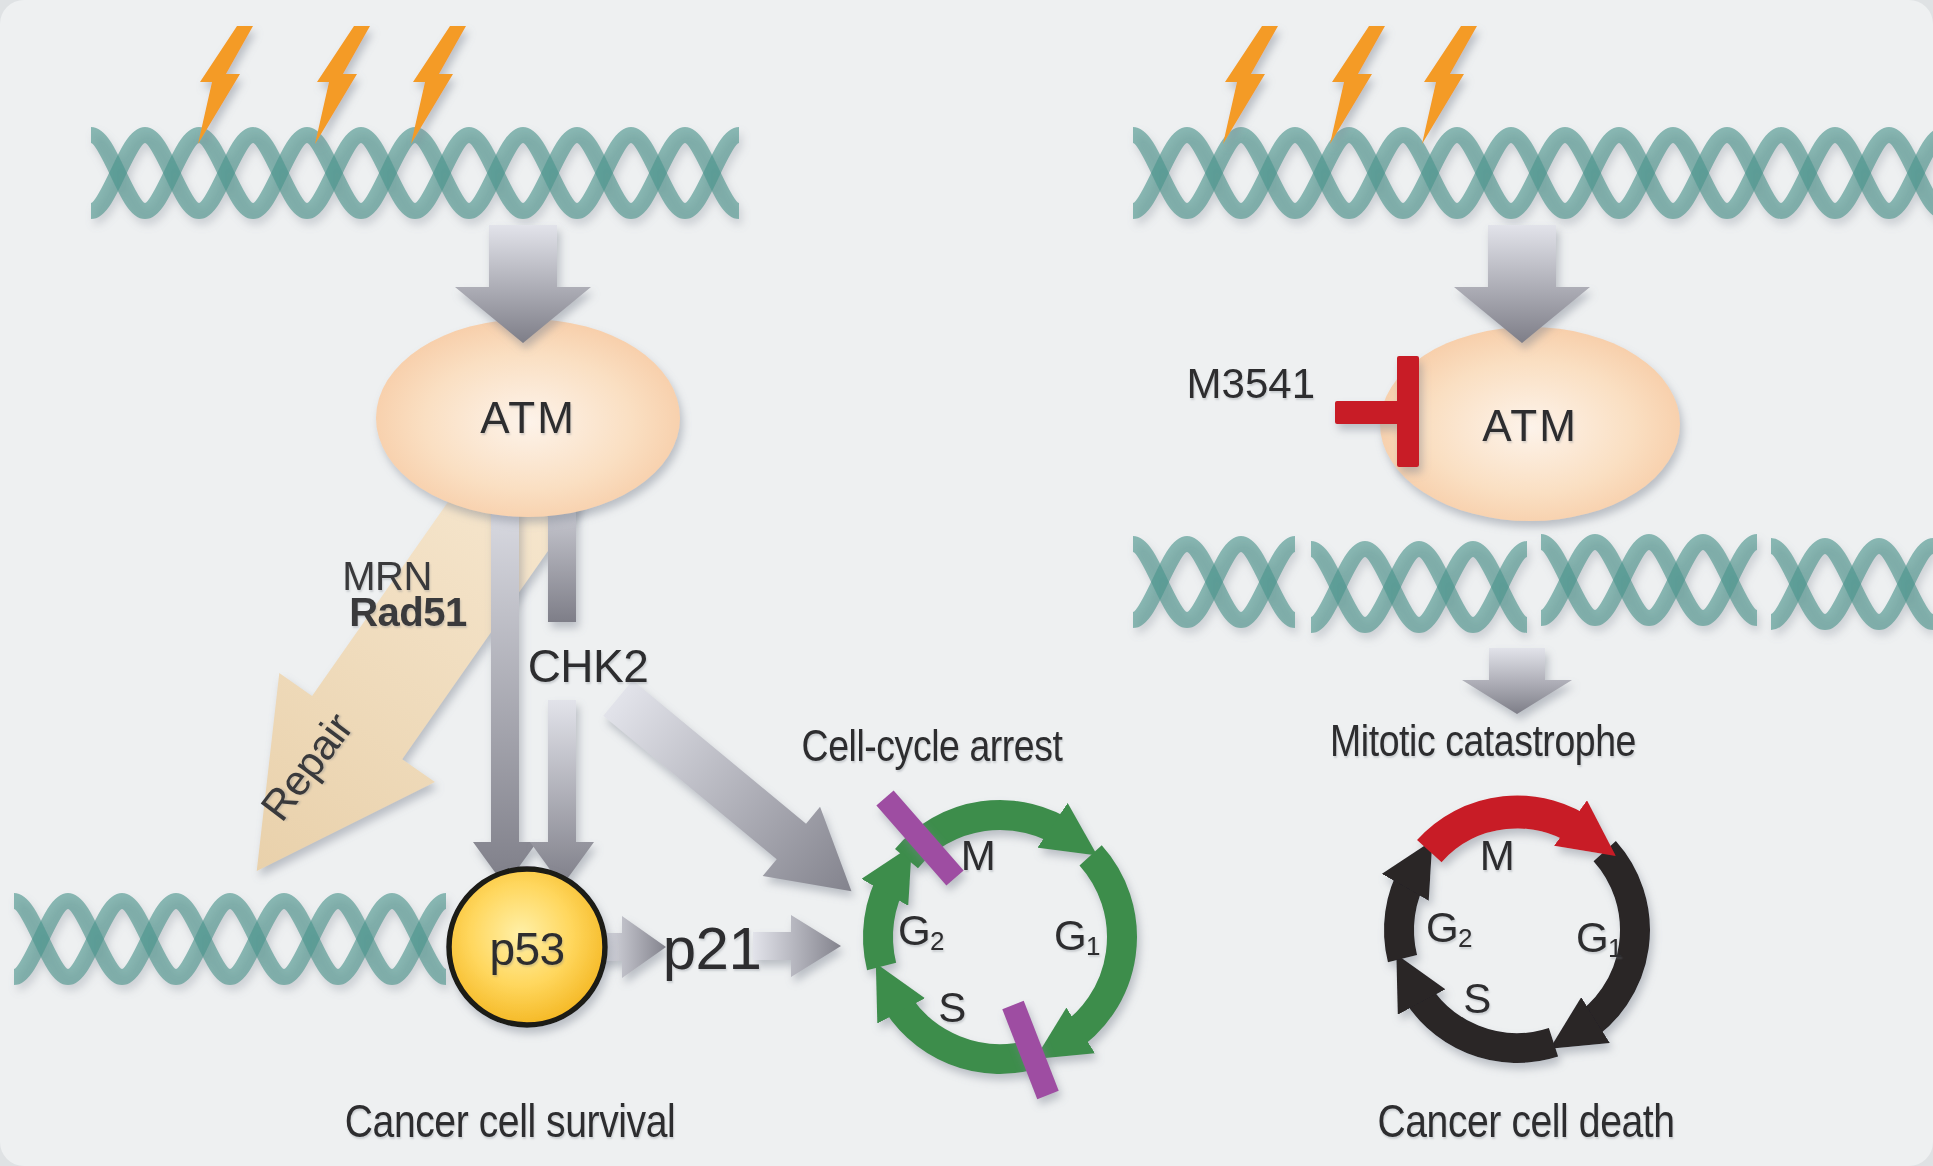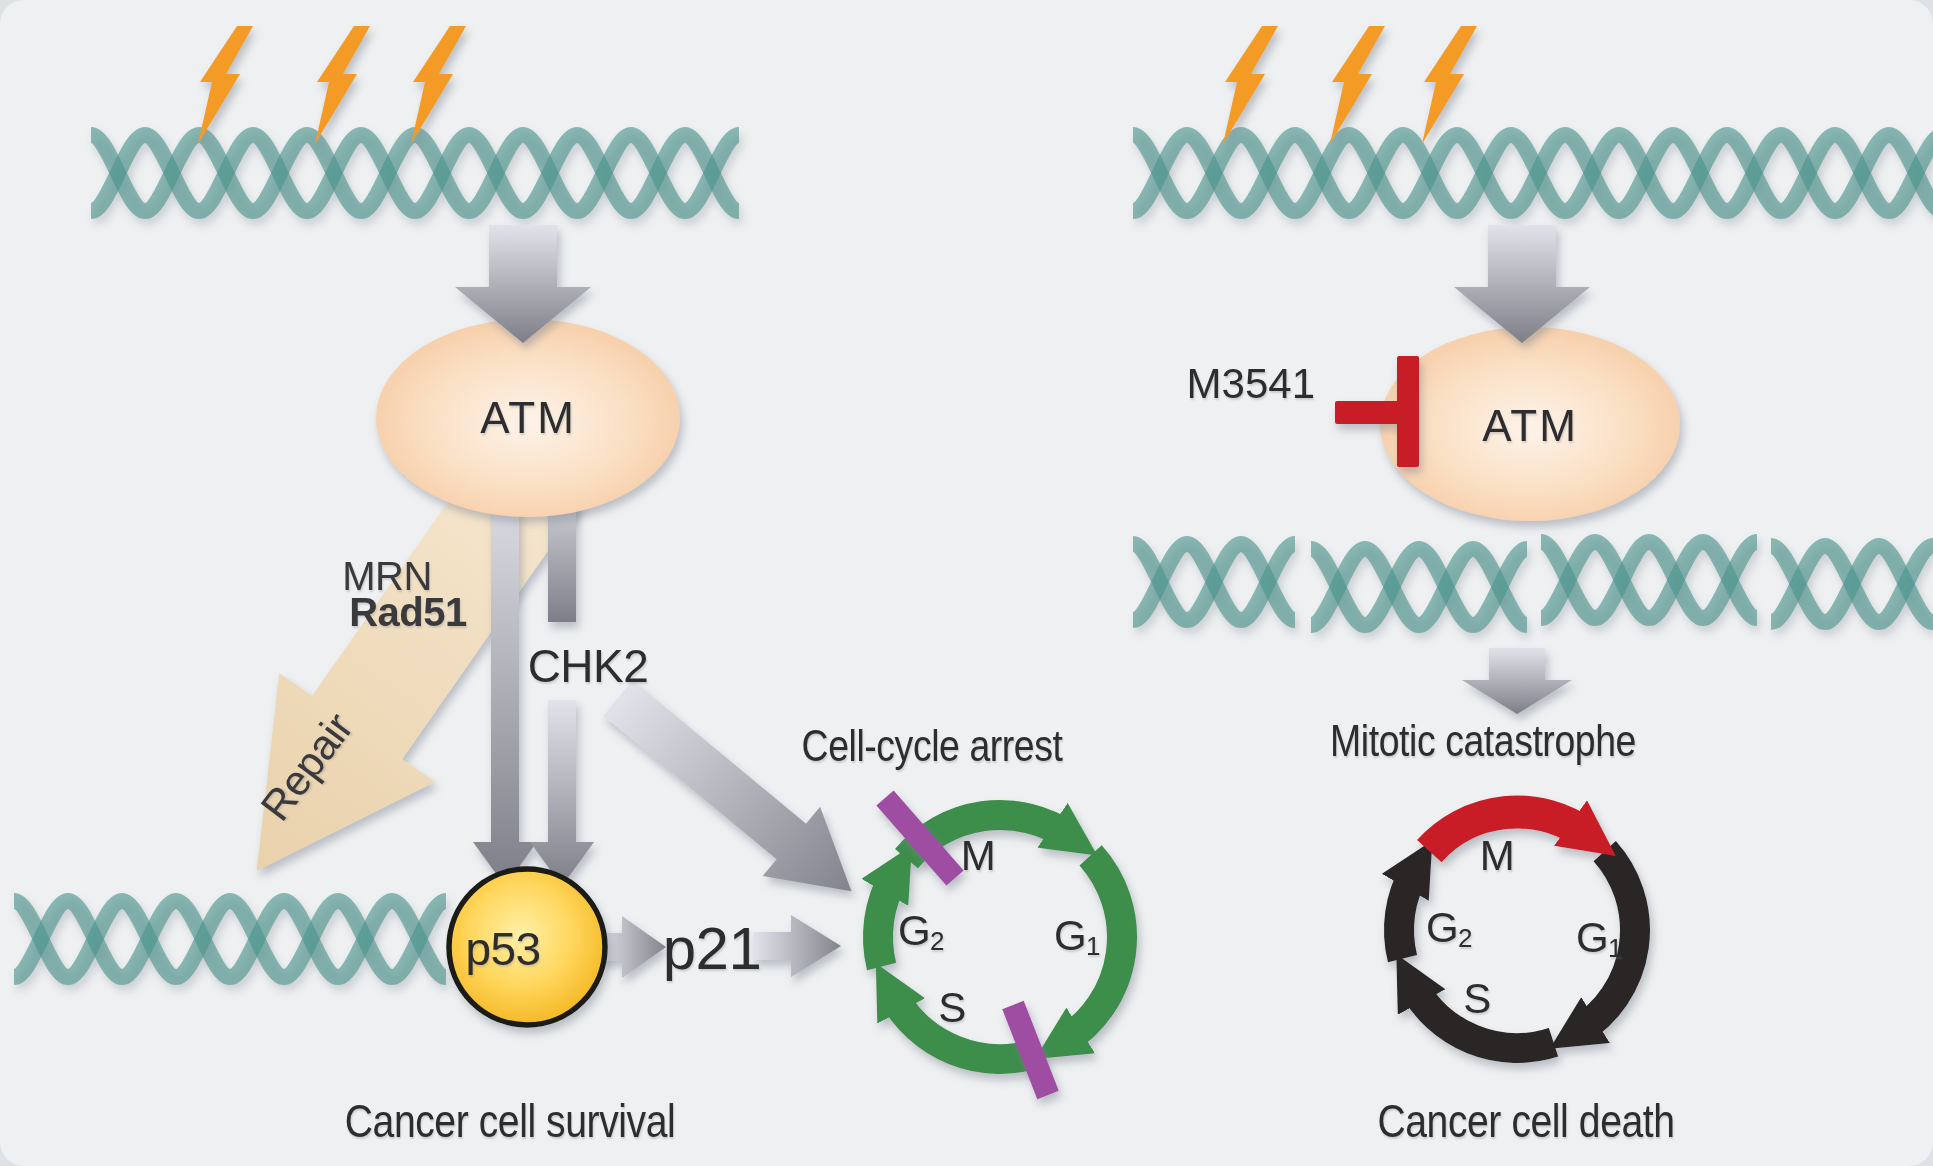--- a/index.html
+++ b/index.html
@@ -164,21 +164,21 @@
     </g>
     <path d="M99.3,81.1 A118 118 0 0 1 256.4,64.5" fill="none" stroke="#c81f26" stroke-width="33" marker-end="url(#ah-red)"></path>
   </g>
 </svg>
 
 <div class="lbl" style="left:528px;top:418px;font-size:44px;letter-spacing:2px;">ATM</div>
 <div class="lbl" style="left:387px;top:560px;font-size:40px;color:#3a3a3c;margin-top:16px;">MRN</div>
 <div class="lbl" style="left:408px;top:612px;font-size:40px;color:#3a3a3c;font-weight:bold;">Rad51</div>
 <div class="lbl" style="left:307px;top:767px;font-size:42px;color:#3a3a3c;transform:translate(-50%,-50%) rotate(-53deg);">Repair</div>
 <div class="lbl" style="left:588px;top:666px;font-size:46px;">CHK2</div>
-<div class="lbl" style="left:503px;top:949px;font-size:46px;">p53</div>
+<div class="lbl" style="left:527px;top:949px;font-size:46px;">p53</div>
 <div class="lbl" style="left:712px;top:949px;font-size:60px;">p21</div>
 <div class="lbl cond" style="left:932px;top:746px;font-size:44px;">Cell-cycle arrest</div>
 
 <div class="lbl" style="left:978px;top:856px;font-size:42px;">M</div>
 <div class="lbl" style="left:921px;top:931px;font-size:42px;">
   <span>G</span><span class="gsub">2</span>
 </div>
 <div class="lbl" style="left:1077px;top:936px;font-size:42px;">
   <span>G</span><span class="gsub">1</span>
 </div>

